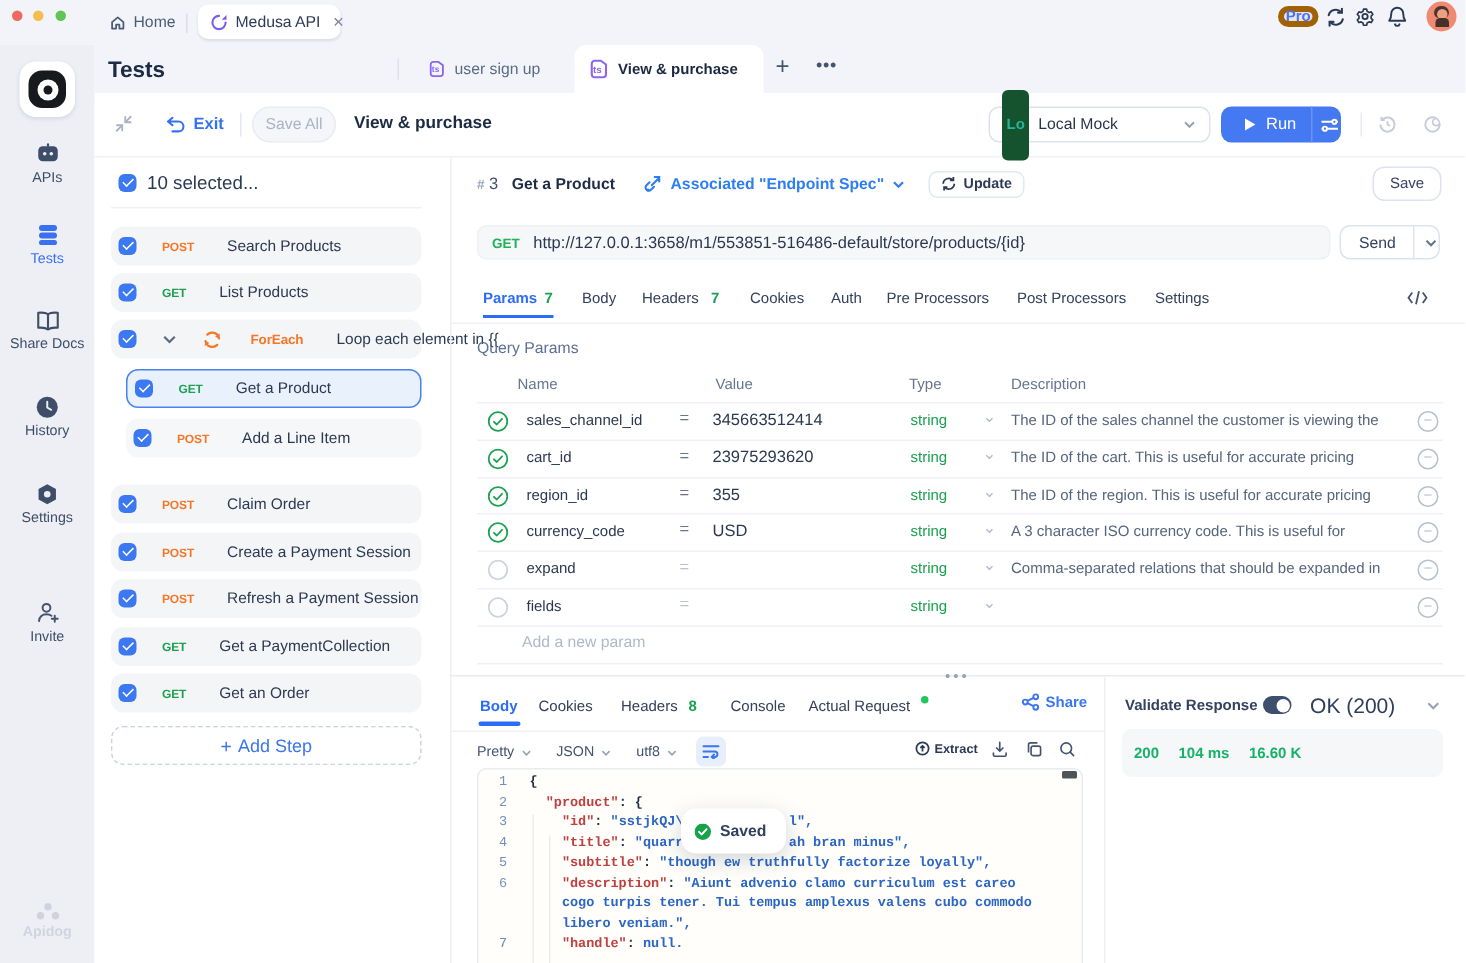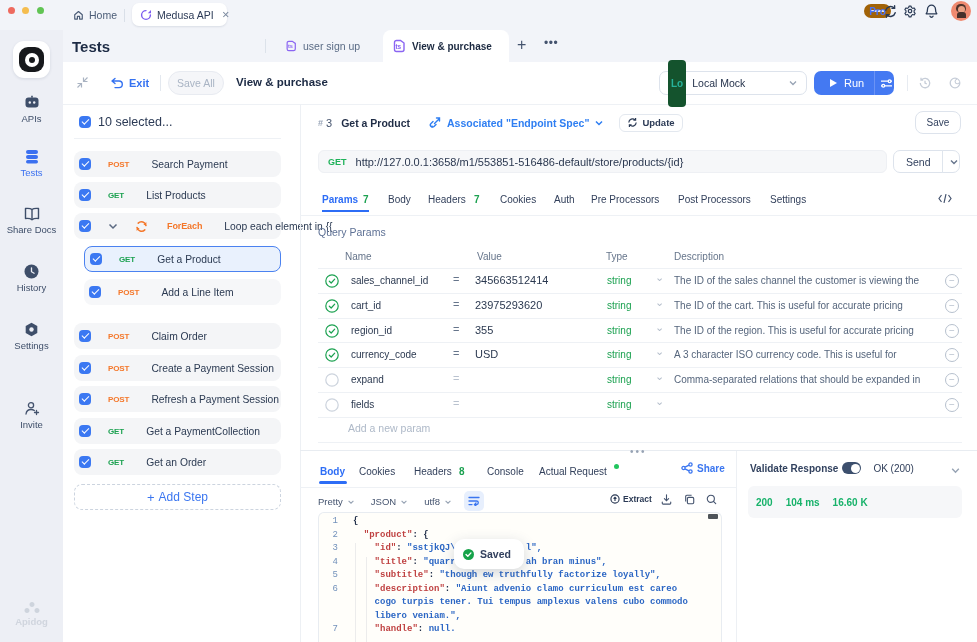--- a/index.html
+++ b/index.html
@@ -89,21 +89,21 @@
 <div class="abs" id="tabdiv"></div>
 <div class="abs flex" id="medusatab">
   <svg width="12" height="12" viewBox="0 0 12 12">
       <path d="M6 1.6a4.4 4.4 0 1 0 4.4 4.4" fill="none" stroke="#7c5cf0" stroke-width="1.4" stroke-linecap="round"></path>
       <path d="M11 1v3.2H7.8z" fill="#7c5cf0"></path>
     </svg>
   <span style="font-weight:400;color:#2c3b57;">Medusa API</span>
   <span style="color:#7d8ba0;font-size:9.5px;margin-left:3px;">✕</span>
 </div>
 
-<div class="abs flex" style="left:852px;top:4px;width:27px;height:14px;background:#e5e5e5;border:6px solid #a16207;border-radius:8px;justify-content:center;color:#4a72f5;font-size:10px;font-weight:700;margin-left:12px;">Pro</div>
+<div class="abs flex" style="left:852px;top:4px;width:27px;height:14px;background:#e5e5e5;border:4px solid #a16207;border-radius:8px;justify-content:center;color:#4a72f5;font-size:10px;font-weight:700;">Pro</div>
 <svg class="abs" style="left:884px;top:5px;" width="13" height="13" viewBox="0 0 13 13" fill="none" stroke="#2a3a55" stroke-width="1.4">
     <path d="M1.8 5.2a4.9 4.9 0 0 1 8.3-2.1M11.2 7.8a4.9 4.9 0 0 1-8.3 2.1" stroke-linecap="round"></path>
     <path d="M10.6 0.8v2.6H8M2.4 12.2V9.6H5" stroke-linecap="round"></path>
   </svg>
 <svg class="abs" style="left:904px;top:5px;" width="13" height="13" viewBox="0 0 14 14" fill="none" stroke="#2a3a55" stroke-width="1.3">
     <path d="M5.8 1.3h2.4l.4 1.7 1.5.9 1.7-.5 1.2 2-1.3 1.2v1.8l1.3 1.2-1.2 2-1.7-.5-1.5.9-.4 1.7H5.8l-.4-1.7-1.5-.9-1.7.5-1.2-2 1.3-1.2V6.6L1 5.4l1.2-2 1.7.5 1.5-.9z" stroke-linejoin="round" transform="scale(.93)"></path>
     <circle cx="6.5" cy="6.5" r="1.9"></circle>
   </svg>
 <svg class="abs" style="left:925px;top:4px;" width="13" height="14" viewBox="0 0 13 14" fill="none" stroke="#2a3a55" stroke-width="1.3">
     <path d="M6.5 1.2a4 4 0 0 1 4 4c0 2.8.6 3.8 1.3 4.6H1.2c.7-.8 1.3-1.8 1.3-4.6a4 4 0 0 1 4-4z" stroke-linejoin="round"></path>
@@ -252,21 +252,21 @@
   </svg>
 
 <div class="abs flex" style="left:79px;top:115px;gap:7px;font-size:12.5px;color:#2b3a55;">
   <span class="cbx"></span> 10 selected...
 </div>
 <div class="abs" style="left:74px;top:138px;width:207px;height:1px;background:#eef1f5;"></div>
 
 <div class="steprow" style="top:151px;">
     <span class="cbx"></span>
     <span class="m post">POST</span>
-    <span class="nm2">Search Payment</span>
+    <span class="nm2">Search Products</span>
   </div>
 <div class="steprow" style="top:182px;">
     <span class="cbx"></span>
     <span class="m get">GET</span>
     <span class="nm2">List Products</span>
   </div>
 <div class="steprow" style="top:213px;">
     <span class="cbx"></span>
   <svg width="10" height="7" viewBox="0 0 10 7" fill="none" stroke="#5b6a82" stroke-width="1.5">
       <path d="M1.5 1.5 5 5l3.5-3.5"></path>
@@ -531,21 +531,21 @@
   </svg>
 
 <div class="abs" id="codebox" style="z-index:1;"></div>
 <div class="abs" style="left:708px;top:514px;width:10px;height:5px;background:#4f5459;border-radius:1px;z-index:6;"></div>
 
 <div class="abs flex" style="left:750px;top:462px;gap:4px;">
   <span style="font-size:10px;font-weight:700;color:#32425f;">Validate Response</span>
   <span style="width:19px;height:12px;background:#3c4f6d;border-radius:6px;position:relative;">
       <span style="position:absolute;right:1.5px;top:1.5px;width:9px;height:9px;background:#fff;border-radius:50%;"></span>
     </span>
-  <span style="font-size:10px;color:#2f3e5a;margin-left:8px;">OK (200)</span>
+  <span style="font-size:14px;color:#2f3e5a;margin-left:8px;">OK (200)</span>
 </div>
 <svg class="abs" style="left:950px;top:465px;" width="11" height="11" viewBox="0 0 10 10" fill="none" stroke="#97a3b4" stroke-width="1.3">
     <path d="M2 3.5 5 6.5 8 3.5"></path>
   </svg>
 <div class="abs flex" style="left:748px;top:486px;width:214px;height:32px;background:#f6f7f9;border-radius:6px;font-size:10px;font-weight:700;color:#17b26a;gap:13px;padding-left:8px;">
   <span>200</span>
     <span>104 ms</span>
     <span>16.60 K</span>
 </div>
 

